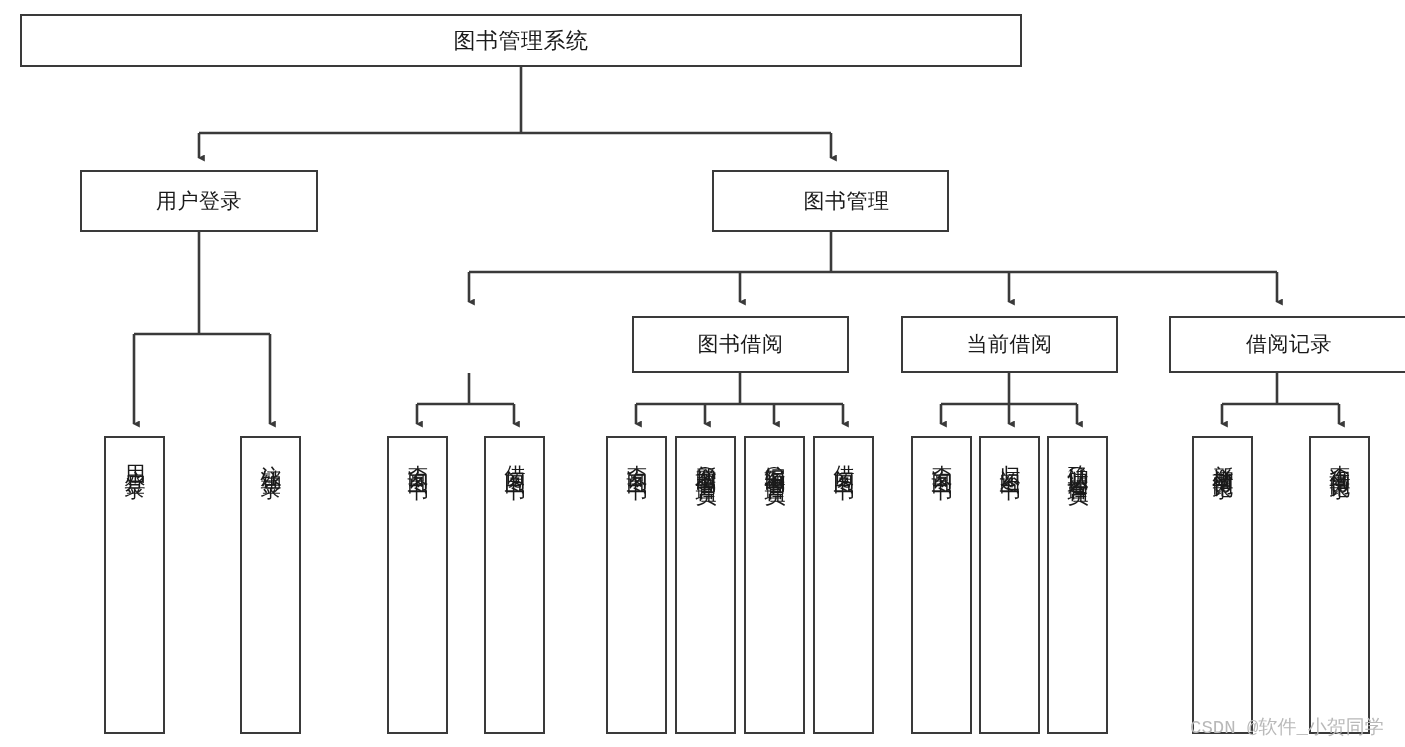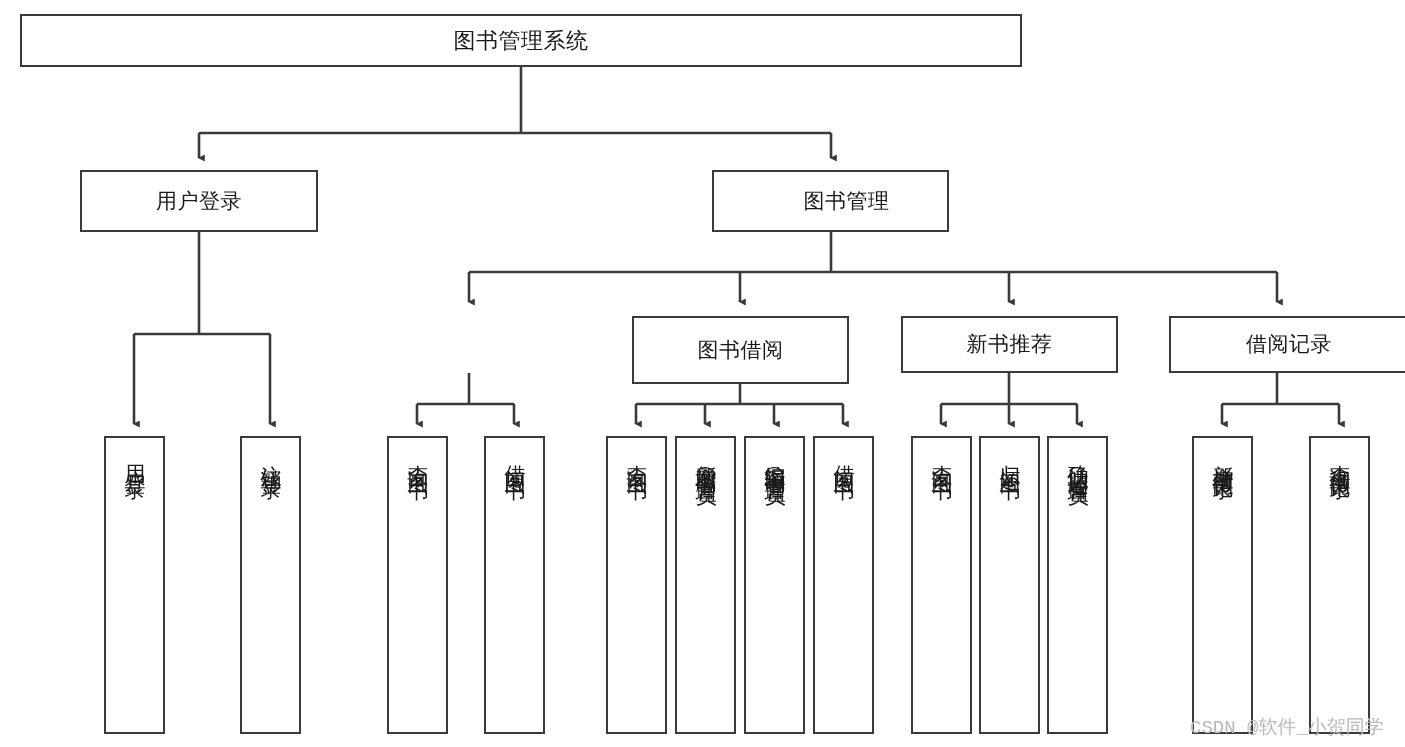--- a/index.html
+++ b/index.html
@@ -134,25 +134,25 @@
     <span class="lbl">图书管理系统</span>
   </div>
 
   <div class="node h" style="left:80px; top:170px; width:238px; height:62px;">
     <span class="lbl">用户登录</span>
   </div>
   <div class="node h" style="left:712px; top:170px; width:237px; height:62px;padding-left:32px;">
     <span class="lbl">图书管理</span>
   </div>
 
-  <div class="node h" style="left:632px; top:316px; width:217px; height:68px;">
+  <div class="node h" style="left:632px; top:316px; width:217px; height:57px;">
     <span class="lbl">图书借阅</span>
   </div>
   <div class="node h" style="left:901px; top:316px; width:217px; height:57px;">
-    <span class="lbl">新书推荐</span>
+    <span class="lbl">当前借阅</span>
   </div>
   <div class="node h" style="left:1169px; top:316px; width:240px; height:57px;">
     <span class="lbl">借阅记录</span>
   </div>
 
   <div class="node v" style="left:104px; top:436px; width:61px; height:298px;">
     <span class="lbl">用户登录</span>
   </div>
   <div class="node v" style="left:240px; top:436px; width:61px; height:298px;">
     <span class="lbl">注销登录</span>

